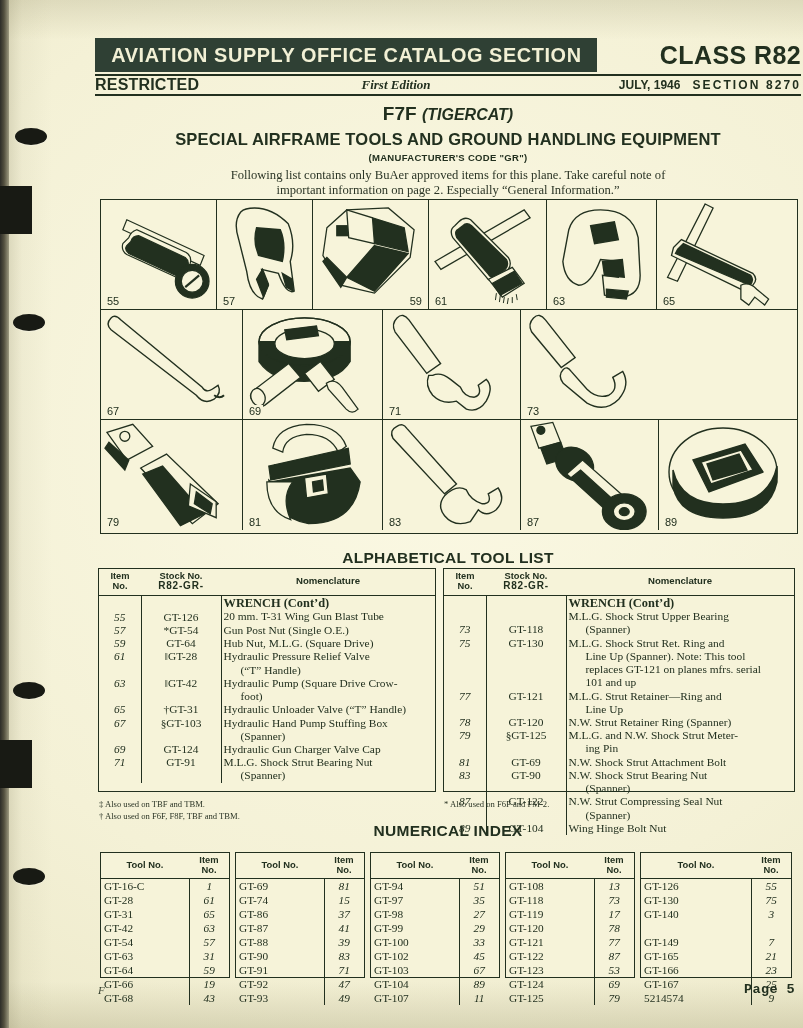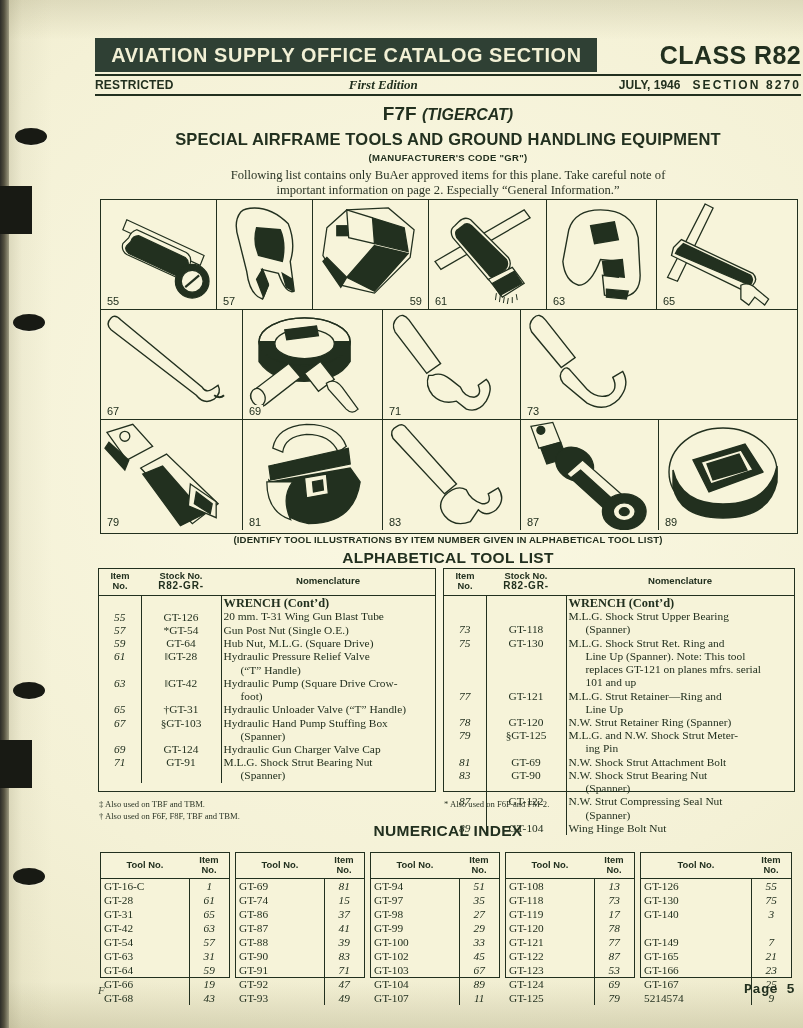--- a/index.html
+++ b/index.html
@@ -44,21 +44,21 @@
     display:flex;align-items:center;justify-content:flex-end;
     color:#22301f;font-family:"Liberation Sans",sans-serif;font-weight:bold;
     font-size:25px;letter-spacing:.4px;
   }
   .rule{position:absolute;background:#22301f;}
   .sub-row{
     position:absolute;left:0;top:76px;width:706px;height:18px;
     display:flex;align-items:center;color:#22301f;
   }
   .restricted{
-    font-family:"Liberation Sans",sans-serif;font-weight:bold;font-size:12px;
+    font-family:"Liberation Sans",sans-serif;font-weight:bold;font-size:16px;
     letter-spacing:.2px;
   }
   .first-ed{
     flex:1;text-align:center;font-family:"Liberation Serif",serif;
     font-style:italic;font-weight:bold;font-size:13px;
     margin-left:-26px;
   }
   .july{font-family:"Liberation Sans",sans-serif;font-weight:bold;font-size:12px;}
   .sect{font-family:"Liberation Sans",sans-serif;font-weight:bold;font-size:12px;letter-spacing:2.1px;margin-left:12px;}
 
@@ -405,21 +405,20 @@
               <path d="M34 40 L86 24 L104 52 L50 72 Z" fill="#22301f"></path>
               <path d="M42 42 L82 30 L94 50 L52 64 Z" fill="#f7f4da"></path>
               <path d="M48 44 L80 34 L88 50 L54 60 Z" fill="#22301f"></path>
             </g>
           </svg>
           <span class="gnum l">89</span>
         </div>
       </div>
     </div>
 
-    <div class="identify">(IDENTIFY TOOL ILLUSTRATIONS BY ITEM NUMBER GIVEN IN ALPHABETICAL TOOL LIST)</div>
 
     <div class="section-head" style="top:549px;">ALPHABETICAL TOOL LIST</div>
 
     <div class="atl-wrap">
 
       <div class="atl left">
         <table class="tl">
           <thead>
             <tr>
               <th class="th-item">

